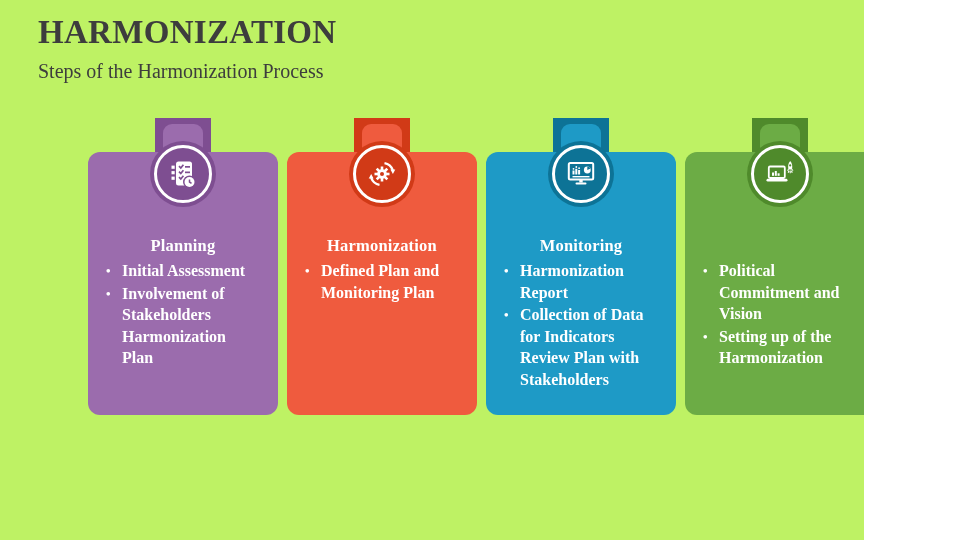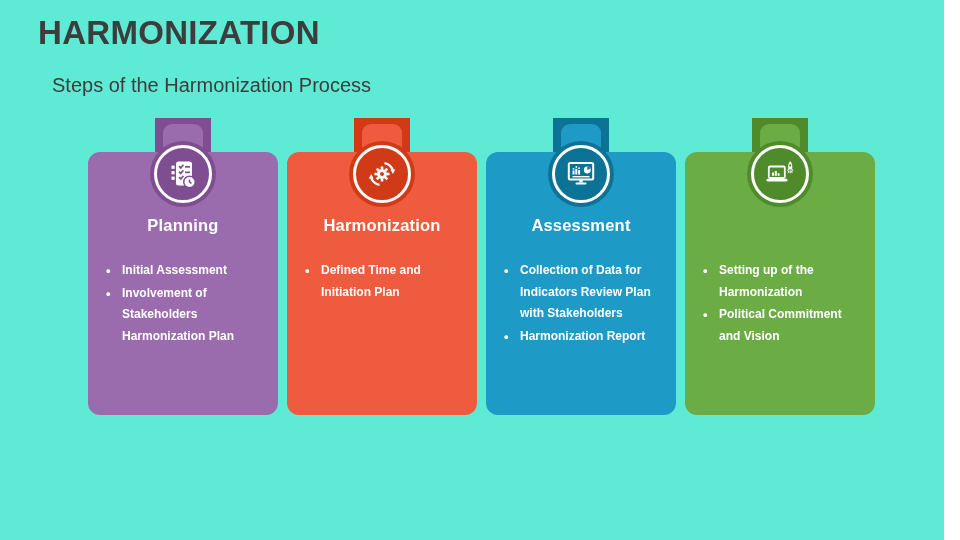--- a/index.html
+++ b/index.html
@@ -1,27 +1,27 @@
 <!DOCTYPE html>
 <html><head>
 <meta charset="utf-8">
 <style>
   html,body{margin:0;padding:0;}
   body{
     width:960px;height:540px;background:#ffffff;
     font-family:"Liberation Sans", sans-serif;
     -webkit-font-smoothing:antialiased;
   }
-  .slide{position:relative;width:944px;height:540px;overflow:hidden;background:#5eead4;}
+  .slide{position:relative;width:864px;height:540px;overflow:hidden;background:#bef264;font-family:Liberation Serif, serif;}
   .page-title{
     position:absolute;left:38px;top:14px;margin:0;
     font-size:33px;font-weight:700;color:#3d3d3d;letter-spacing:.3px;
   }
   .page-subtitle{
-    position:absolute;left:38px;top:60px;margin:14px;
+    position:absolute;left:38px;top:60px;margin:0;
     font-size:20px;font-weight:400;color:#3d3d3d;
   }
   .cards{position:absolute;left:88px;top:118px;display:flex;gap:9px;}
   .card{position:relative;width:190px;height:297px;}
   .tab{
     position:absolute;left:50%;top:0;width:56px;height:38px;
     margin-left:-28px;background:var(--dark);
   }
   .tab-inner{
     position:absolute;left:8px;top:6px;width:40px;height:32px;
@@ -31,27 +31,27 @@
     position:absolute;left:0;top:34px;width:190px;height:263px;
     background:var(--main);border-radius:12px;
   }
   .icon-circle{
     position:absolute;left:50%;top:-7px;width:52px;height:52px;margin-left:-29px;
     border-radius:50%;background:var(--dark);
     border:3px solid #fff;box-shadow:0 0 0 4px var(--dark);
     display:flex;align-items:center;justify-content:center;
   }
   .card-title{
-    position:absolute;top:64px;left:0;width:100%;text-align:center;
+    position:absolute;top:84px;left:0;width:100%;text-align:center;
     color:#fff;font-size:16.5px;font-weight:700;letter-spacing:.2px;
   }
   .bullets{
     position:absolute;top:108px;left:0;right:12px;margin:0;
     padding:0 13px 0 15px;list-style:none;
-    color:#fff;font-size:12px;line-height:21.5px;font-weight:600;
+    color:#fff;font-size:16px;line-height:21.5px;font-weight:600;
   }
   .bullets li{position:relative;padding-left:19px;margin:0 0 1px 0;}
   .bullets li::before{content:"\2022";position:absolute;left:3px;font-size:13px;}
   svg{display:block;}
 </style>
 </head>
 <body>
 
 <div class="slide">
   <h1 class="page-title">HARMONIZATION</h1>
@@ -109,21 +109,21 @@
             <circle cx="16" cy="16" r="4.8" fill="#fff"></circle>
             <circle cx="16" cy="16" r="2" style="fill:var(--dark)"></circle>
             <path d="M18.5 5.2 A11 11 0 0 1 26.8 12.2" fill="none" stroke="#fff" stroke-width="2.3"></path>
             <polygon points="24.4,11.4 29.3,11.4 26.9,15.9" fill="#fff"></polygon>
             <path d="M13.5 26.8 A11 11 0 0 1 5.2 19.8" fill="none" stroke="#fff" stroke-width="2.3"></path>
             <polygon points="2.7,20.6 7.6,20.6 5.2,16.1" fill="#fff"></polygon>
           </svg>
         </div>
         <div class="card-title">Harmonization</div>
         <ul class="bullets">
-          <li>Defined Time and Initiation Plan</li>
+          <li>Defined Plan and Monitoring Plan</li>
         </ul>
       </div>
     </div>
 
     <div class="card" style="--main: #1E9AC6; --dark: #0D7396;">
       <div class="tab">
         <div class="tab-inner"></div>
       </div>
       <div class="card-body">
         <div class="icon-circle">
@@ -135,24 +135,24 @@
             <circle cx="8.5" cy="10.8" r="0.9" fill="#fff"></circle>
             <circle cx="11.3" cy="9" r="0.9" fill="#fff"></circle>
             <circle cx="14.1" cy="10.2" r="0.9" fill="#fff"></circle>
             <circle cx="22.3" cy="12" r="3.4" fill="#fff"></circle>
             <path d="M22.3 12 L22.3 8.6 A3.4 3.4 0 0 1 25.5 10.6 Z" style="fill:var(--dark)"></path>
             <rect x="7.5" y="18" width="17" height="1.4" fill="#fff"></rect>
             <rect x="14.3" y="21.5" width="3.4" height="3" fill="#fff"></rect>
             <rect x="10.5" y="24.5" width="11" height="2" rx="1" fill="#fff"></rect>
           </svg>
         </div>
-        <div class="card-title">Assessment</div>
+        <div class="card-title">Monitoring</div>
         <ul class="bullets">
+          <li>Harmonization Report</li>
           <li>Collection of Data for Indicators Review Plan with Stakeholders</li>
-          <li>Harmonization Report</li>
         </ul>
       </div>
     </div>
 
     <div class="card" style="--main: #6CAC45; --dark: #4F8A2B;">
       <div class="tab">
         <div class="tab-inner"></div>
       </div>
       <div class="card-body">
         <div class="icon-circle">
@@ -163,20 +163,20 @@
             <rect x="13.6" y="15.3" width="2" height="2.5" fill="#fff"></rect>
             <rect x="2.5" y="20.8" width="21" height="2.8" rx="1.4" fill="#fff"></rect>
             <path d="M26.2 3 C28.2 5.2 28.8 8.6 27.8 11.6 L24.6 11.6 C23.6 8.6 24.2 5.2 26.2 3 Z" fill="#fff"></path>
             <circle cx="26.2" cy="7.4" r="1.1" style="fill:var(--dark)"></circle>
             <path d="M24.6 10 L22.9 13 L24.9 12.2 Z" fill="#fff"></path>
             <path d="M27.8 10 L29.5 13 L27.5 12.2 Z" fill="#fff"></path>
             <path d="M26.2 12.4 v2.8 M24.9 12.8 l-0.7 2 M27.5 12.8 l0.7 2" stroke="#fff" stroke-width="1.1" fill="none"></path>
           </svg>
         </div>
         <ul class="bullets">
+          <li>Political Commitment and Vision</li>
           <li>Setting up of the Harmonization</li>
-          <li>Political Commitment and Vision</li>
         </ul>
       </div>
     </div>
 
   </div>
 </div>
 
 </body></html>

